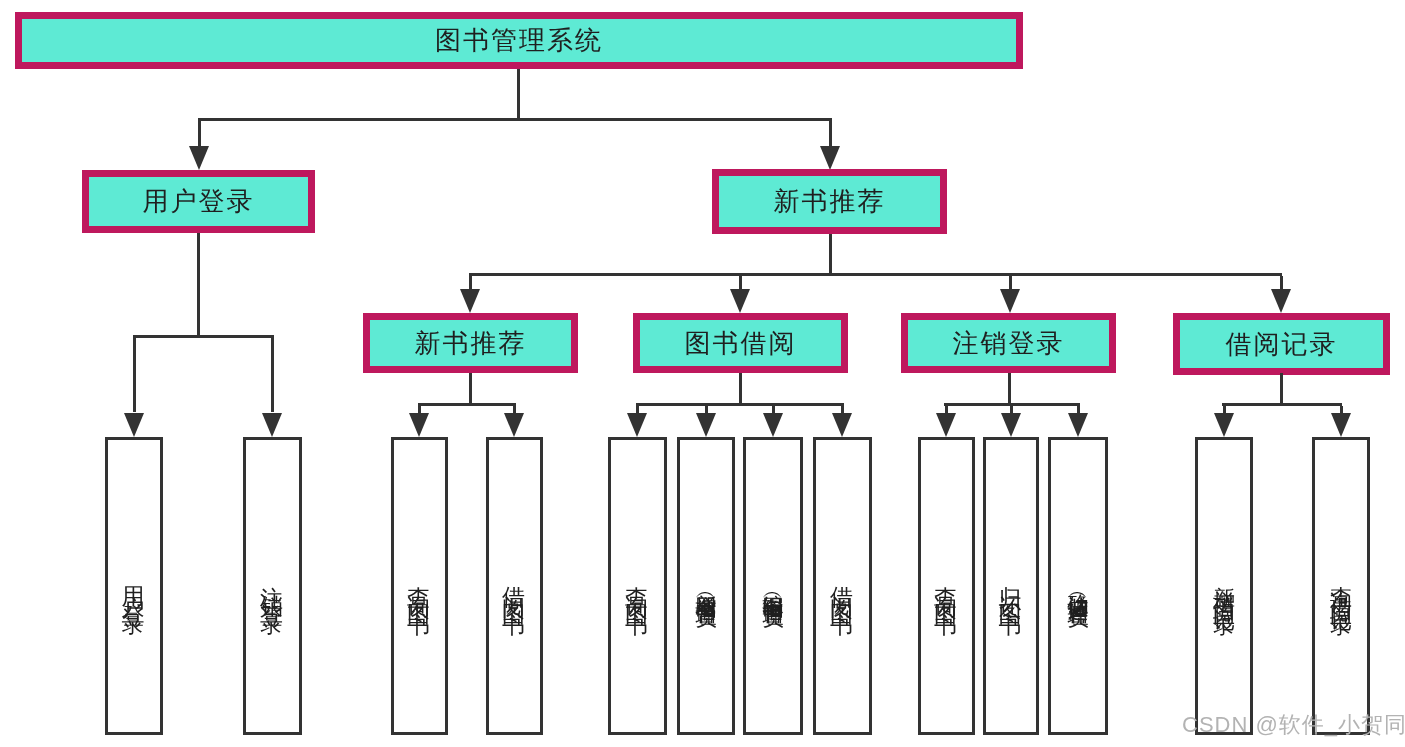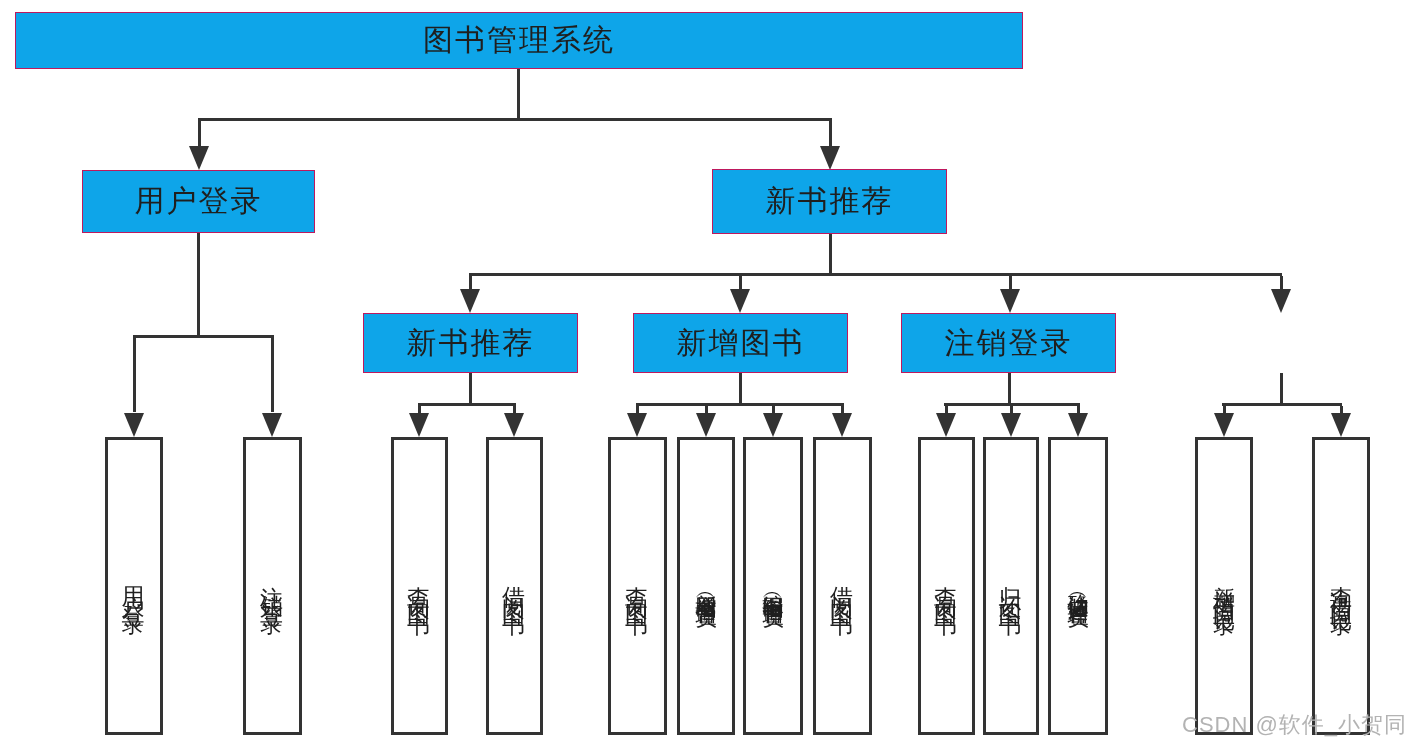--- a/index.html
+++ b/index.html
@@ -8,26 +8,26 @@
     width: 1405px;
     height: 747px;
     background: #ffffff;
     overflow: hidden;
     font-family: "Liberation Sans", "DejaVu Sans", sans-serif;
   }
   
   .box {
     position: absolute;
     box-sizing: border-box;
-    border: 1px solid #be185d;
-    background: #0ea5e9;
+    border: 7px solid #be185d;
+    background: #5eead4;
     display: flex;
     align-items: center;
     justify-content: center;
-    font-size: 30px;
+    font-size: 26px;
     letter-spacing: 2px;
     color: #1f1f1f;
     white-space: nowrap;
   }
   
   .vbox {
     position: absolute;
     box-sizing: border-box;
     border: 3px solid #333333;
     background: #ffffff;
@@ -95,22 +95,23 @@
   <div class="vl" style="left:469px; top:276px; height:14px;"></div>
   <div class="arr" style="left:460px; top:289px;"></div>
   <div class="vl" style="left:739px; top:276px; height:14px;"></div>
   <div class="arr" style="left:730px; top:289px;"></div>
   <div class="vl" style="left:1009px; top:276px; height:14px;"></div>
   <div class="arr" style="left:1000px; top:289px;"></div>
   <div class="vl" style="left:1280px; top:276px; height:14px;"></div>
   <div class="arr" style="left:1271px; top:289px;"></div>
 
   <div class="box" style="left:363px; top:313px; width:215px; height:60px;">新书推荐</div>
-  <div class="box" style="left:633px; top:313px; width:215px; height:60px;">新增图书</div>
+  <div class="box" style="left:633px; top:313px; width:215px; height:60px;">图书借阅</div>
   <div class="box" style="left:901px; top:313px; width:215px; height:60px;">注销登录</div>
+  <div class="box" style="left:1173px; top:313px; width:217px; height:62px;">借阅记录</div>
 
   <div class="vl" style="left:469px; top:373px; height:33px;"></div>
   <div class="vl" style="left:739px; top:373px; height:33px;"></div>
   <div class="vl" style="left:1008px; top:373px; height:33px;"></div>
   <div class="vl" style="left:1280px; top:373px; height:33px;"></div>
 
   <div class="hl" style="left:418px; top:403px; width:98px;"></div>
   <div class="hl" style="left:636px; top:403px; width:208px;"></div>
   <div class="hl" style="left:944px; top:403px; width:136px;"></div>
   <div class="hl" style="left:1222px; top:403px; width:120px;"></div>

